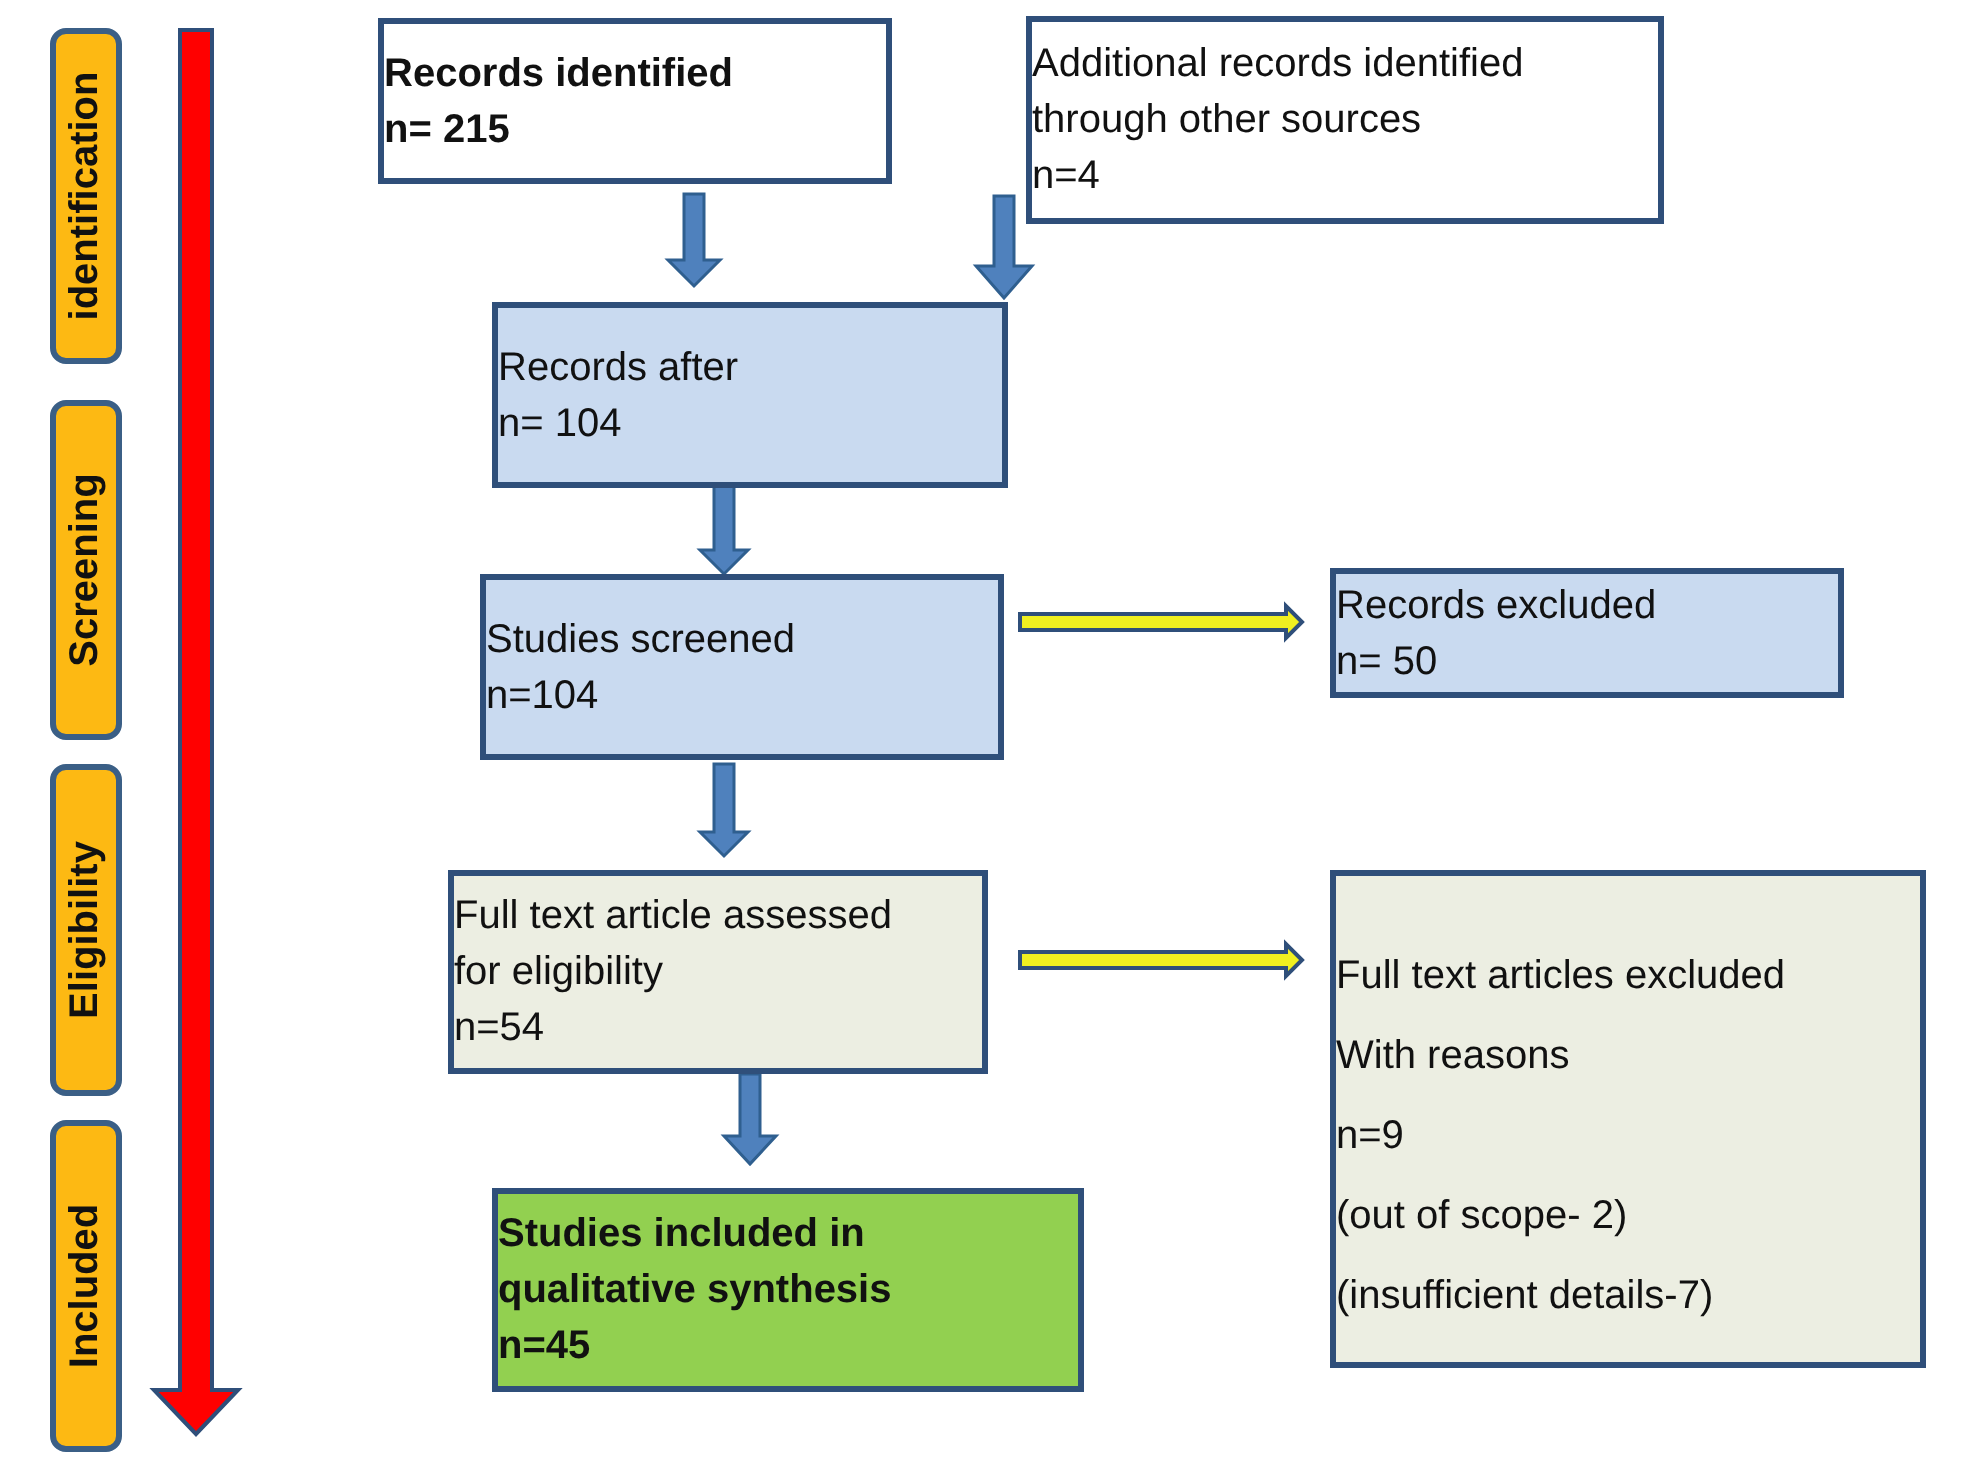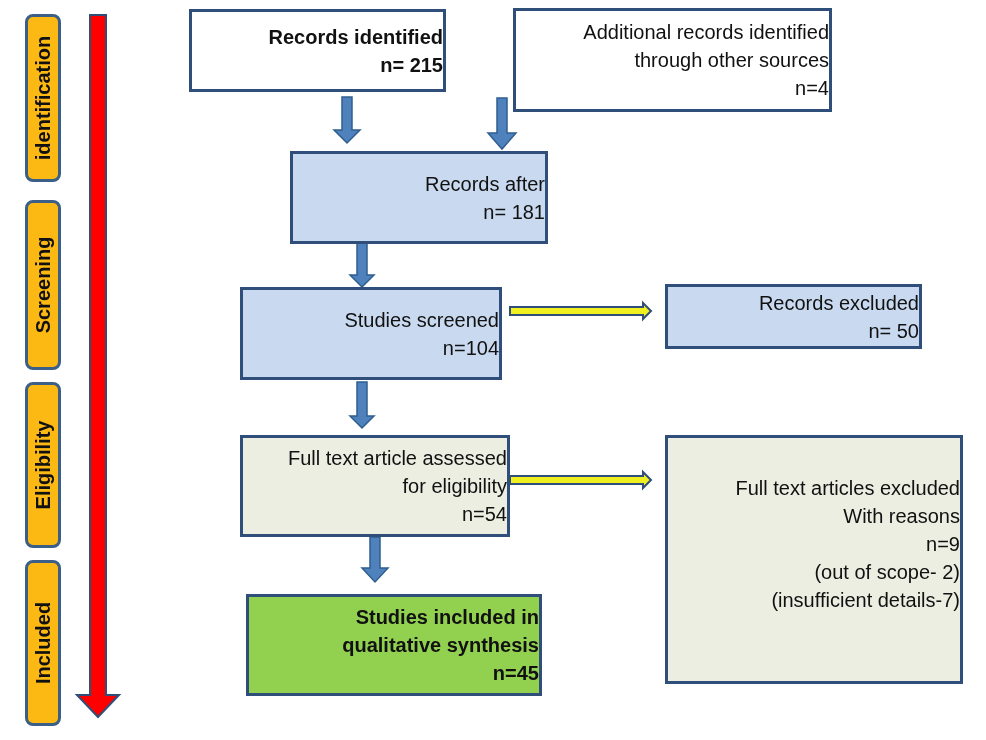--- a/index.html
+++ b/index.html
@@ -1,19 +1,19 @@
 <!DOCTYPE html>
 <html><head>
   <meta charset="utf-8">
   <style>
     html, body { margin: 0; padding: 0; background: #ffffff; }
     body { width: 986px; height: 740px; position: relative; overflow: hidden;
            font-family: "Liberation Sans", sans-serif; color: #111; }
     .box { position: absolute; box-sizing: border-box; border: 3px solid #2f4f7a;
-           display: flex; flex-direction: column; align-items: flex-end; justify-content: center;
+           display: flex; flex-direction: column; align-items: flex-start; justify-content: center;
            text-align: center; font-size: 20px; line-height: 28px; }
     .box span { display: block; }
     .white { background: #ffffff; }
     .blue { background: #c9daf0; }
     .beige { background: #eceee2; }
     .green { background: #92d050; }
     .bold { font-weight: bold; }
     .stage { position: absolute; box-sizing: border-box; left: 25px; width: 36px;
              background: #fdb913; border: 3px solid #3b5f86; border-radius: 8px; }
     .stage span { position: absolute; left: 50%; top: 50%; transform: translate(-50%,-50%) rotate(-90deg);
@@ -54,42 +54,42 @@
   <span class="bold">Records identified</span>
   <span class="bold">n= 215</span>
 </div>
 
 <div class="box white" style="left:513px;top:8px;width:319px;height:104px;">
   <span>Additional records identified</span>
   <span>through other sources</span>
   <span>n=4</span>
 </div>
 
-<div class="box blue" style="left:246px;top:151px;width:258px;height:93px;margin-left:44px;">
+<div class="box blue" style="left:246px;top:151px;width:258px;height:93px;">
   <span>Records after</span>
-  <span>n= 181</span>
+  <span>n= 104</span>
 </div>
 
 <div class="box blue" style="left:240px;top:287px;width:262px;height:93px;">
   <span>Studies screened</span>
   <span>n=104</span>
 </div>
 
 <div class="box blue" style="left:665px;top:284px;width:257px;height:65px;">
   <span>Records excluded</span>
   <span>n= 50</span>
 </div>
 
-<div class="box beige" style="left:240px;top:435px;width:270px;height:102px;">
+<div class="box beige" style="left:224px;top:435px;width:270px;height:102px;">
   <span>Full text article assessed</span>
   <span>for eligibility</span>
   <span>n=54</span>
 </div>
 
-<div class="box beige" style="left:665px;top:435px;width:298px;height:249px;justify-content:flex-start;padding-top:36px;">
+<div class="box beige" style="left:665px;top:435px;width:298px;height:249px;justify-content:flex-start;padding-top:36px;gap:12px;">
   <span>Full text articles excluded</span>
   <span>With reasons</span>
   <span>n=9</span>
   <span>(out of scope- 2)</span>
   <span>(insufficient details-7)</span>
 </div>
 
 <div class="box green" style="left:246px;top:594px;width:296px;height:102px;">
   <span class="bold">Studies included in</span>
   <span class="bold">qualitative synthesis</span>

